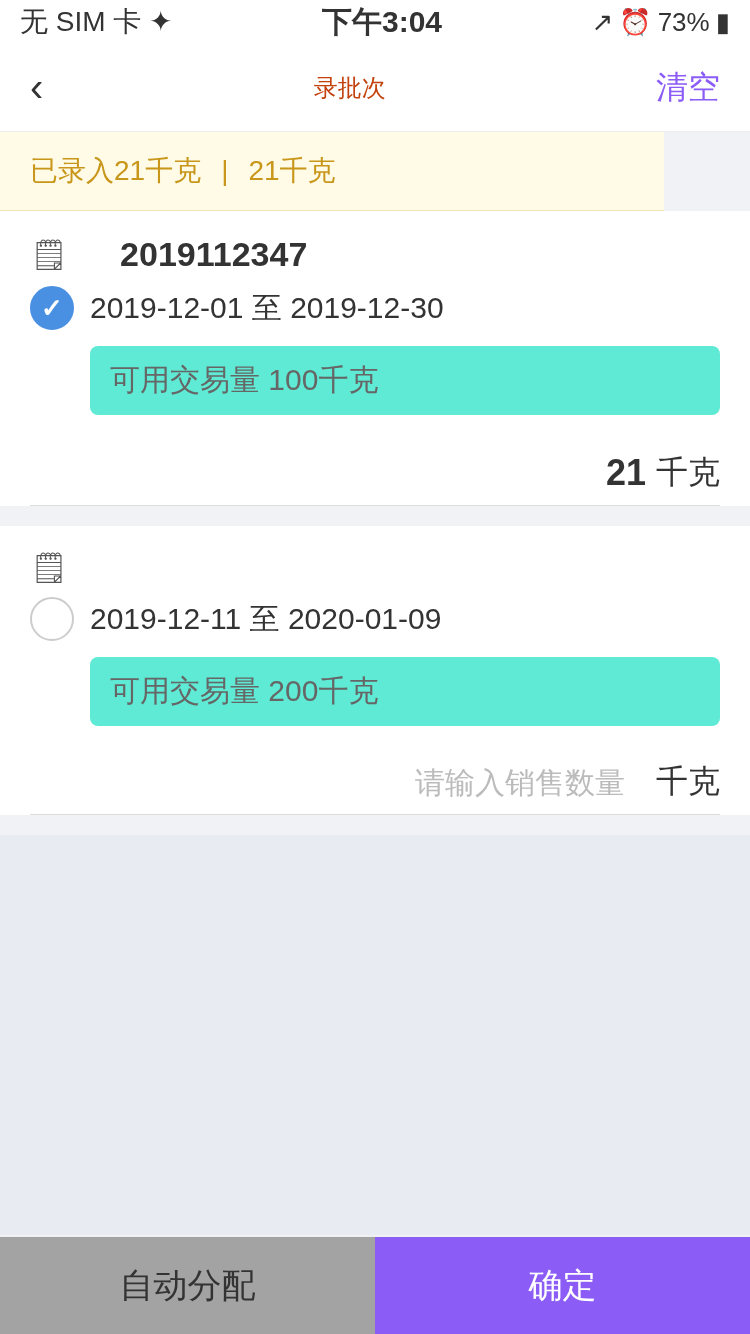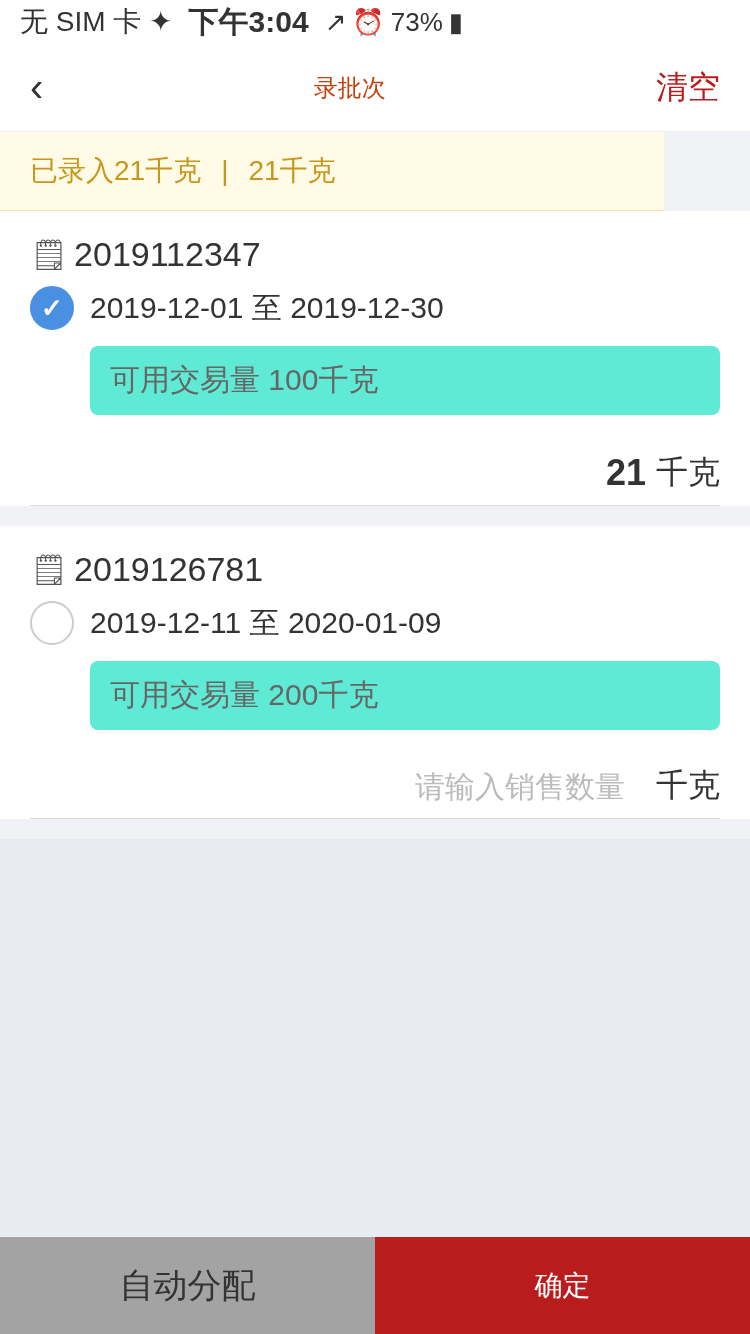--- a/index.html
+++ b/index.html
@@ -13,20 +13,21 @@
       color: #333;
     }
 
     
     .status-bar {
       width: 750px;
       height: 44px;
       background: #fff;
       display: flex;
       align-items: center;
+      justify-content: space-between;
       padding: 0 20px;
       font-size: 28px;
       font-weight: 500;
       gap: 16px;
     }
     .status-left { display: flex; align-items: center; gap: 8px; }
     .status-center { font-size: 30px; font-weight: 600; }
     .status-right { display: flex; align-items: center; gap: 6px; font-size: 26px; }
 
     
@@ -35,21 +36,21 @@
       height: 88px;
       background: #fff;
       display: flex;
       align-items: center;
       justify-content: space-between;
       padding: 0 30px;
       border-bottom: 1px solid #eee;
     }
     .nav-back { font-size: 40px; color: #333; cursor: pointer; }
     .nav-title { font-size: 24px; font-weight: 400; color: #c2410c; }
-    .nav-clear { font-size: 32px; color: #b91c1c; cursor: pointer; }
+    .nav-clear { font-size: 32px; color: #8b5cf6; cursor: pointer; }
 
     
     .info-bar {
       width: 664px;
       background: #fffbe6;
       padding: 20px 30px;
       display: flex;
       align-items: center;
       gap: 20px;
       border-bottom: 1px solid #f0e6b3;
@@ -73,22 +74,23 @@
       align-items: center;
       margin-bottom: 12px;
     }
     .batch-icon {
       font-size: 30px;
       color: #555;
       margin-right: 6px;
     }
     .batch-id {
       font-size: 34px;
-      font-weight: 400;
-      color: #333;
+      font-weight: 700;
+      color: #333;
+      margin-left: 46px;
     }
 
     .batch-date-row {
       display: flex;
       align-items: center;
       margin-bottom: 16px;
     }
     .radio-btn {
       width: 44px;
       height: 44px;
@@ -210,23 +212,23 @@
       cursor: pointer;
       border: none;
       outline: none;
     }
     .btn-confirm {
       flex: 1;
       height: 100%;
       display: flex;
       align-items: center;
       justify-content: center;
-      font-size: 28px;
+      font-size: 34px;
       color: #fff;
-      background: #b91c1c;
+      background: #8b5cf6;
       cursor: pointer;
       border: none;
       outline: none;
     }
 
     .main-content {
       padding-bottom: 100px;
     }
   </style>
 </head>
@@ -275,21 +277,20 @@
       <span class="amount-value">21</span>
       <span class="amount-unit">千克</span>
     </div>
     <div class="amount-divider"></div>
   </div>
 
   <div class="card">
     <div class="card-content">
       <div class="batch-id-row">
         <span class="batch-icon">🗒</span>
-        <span class="batch-id">2019126781</span>
       </div>
       <div class="batch-date-row">
         <div class="radio-btn"></div>
         <span class="batch-date">2019-12-11 至 2020-01-09</span>
       </div>
       <div class="avail-box">可用交易量 200千克</div>
     </div>
     <div class="input-row">
       <input class="sale-input" type="number" placeholder="请输入销售数量" style="">
       <span class="input-unit">千克</span>

